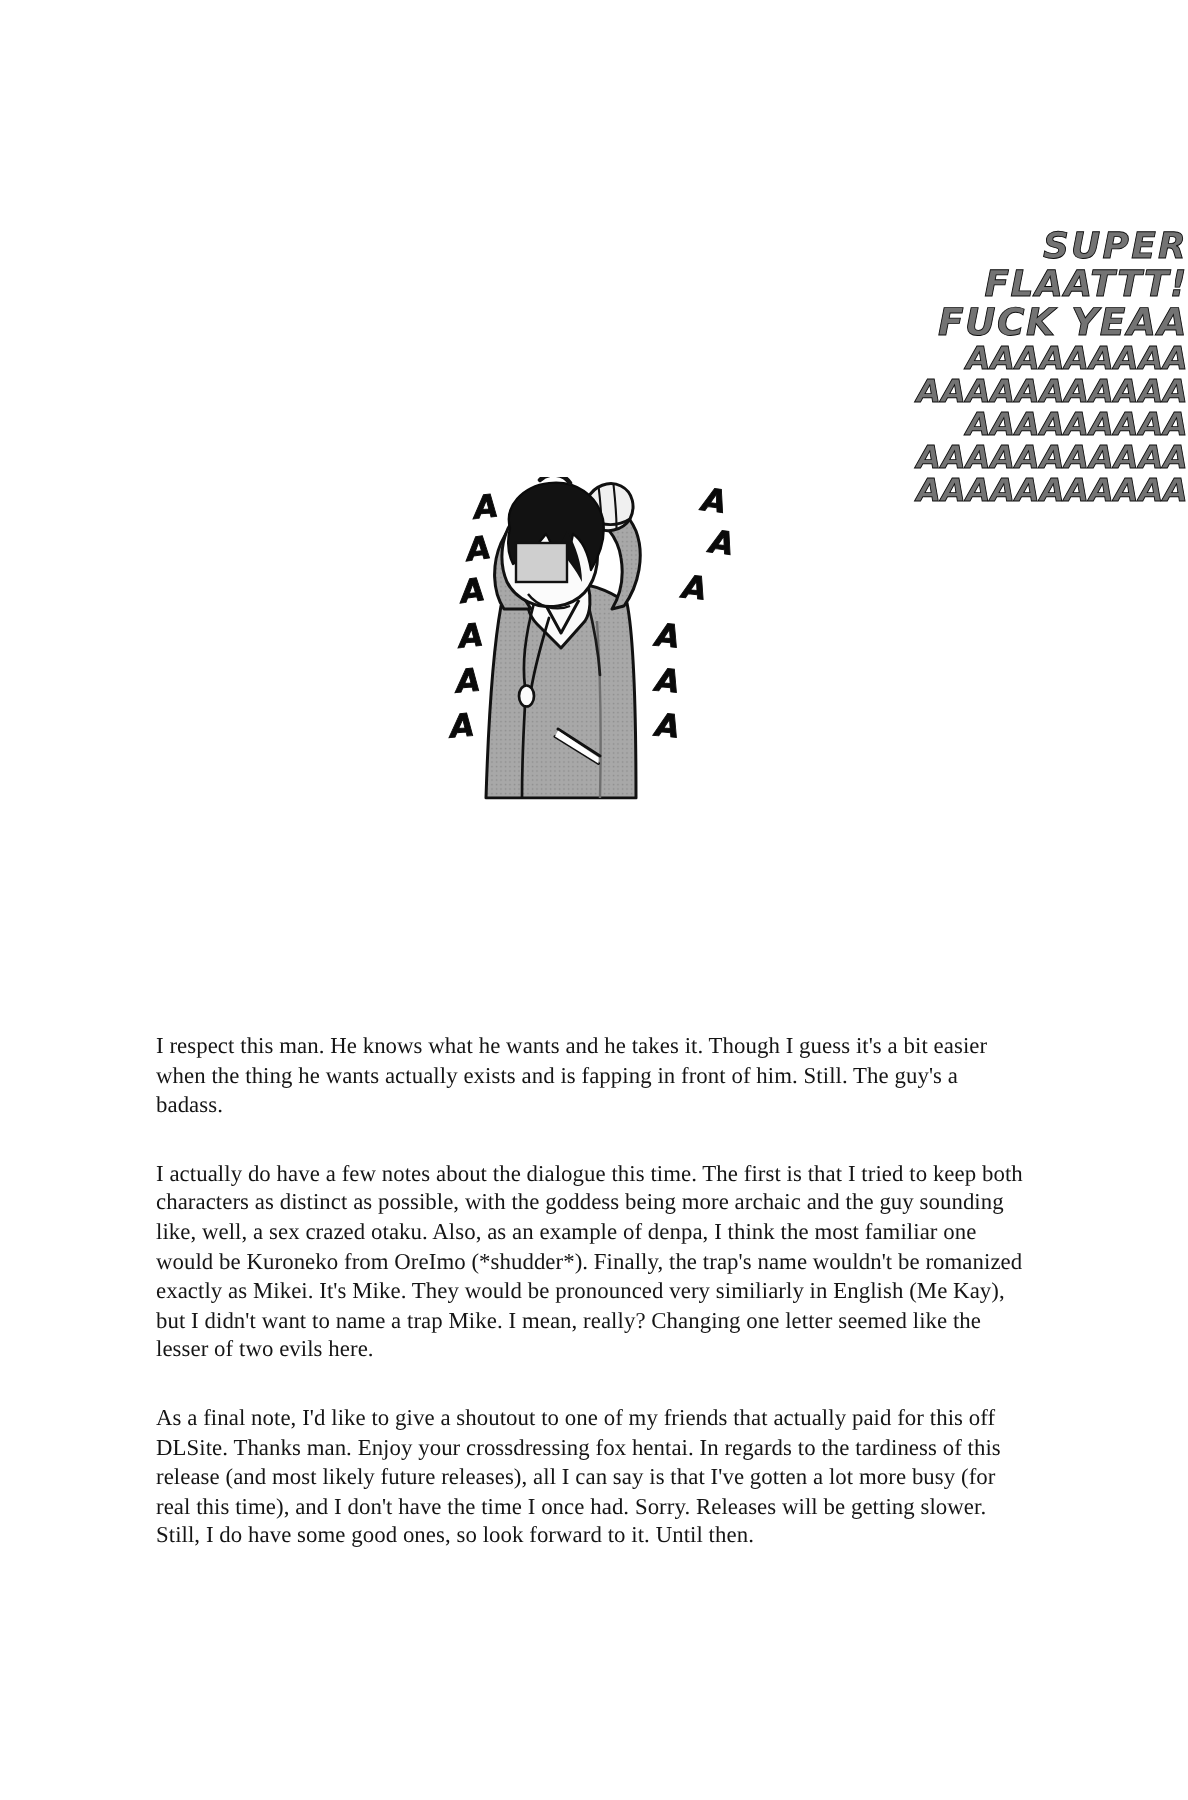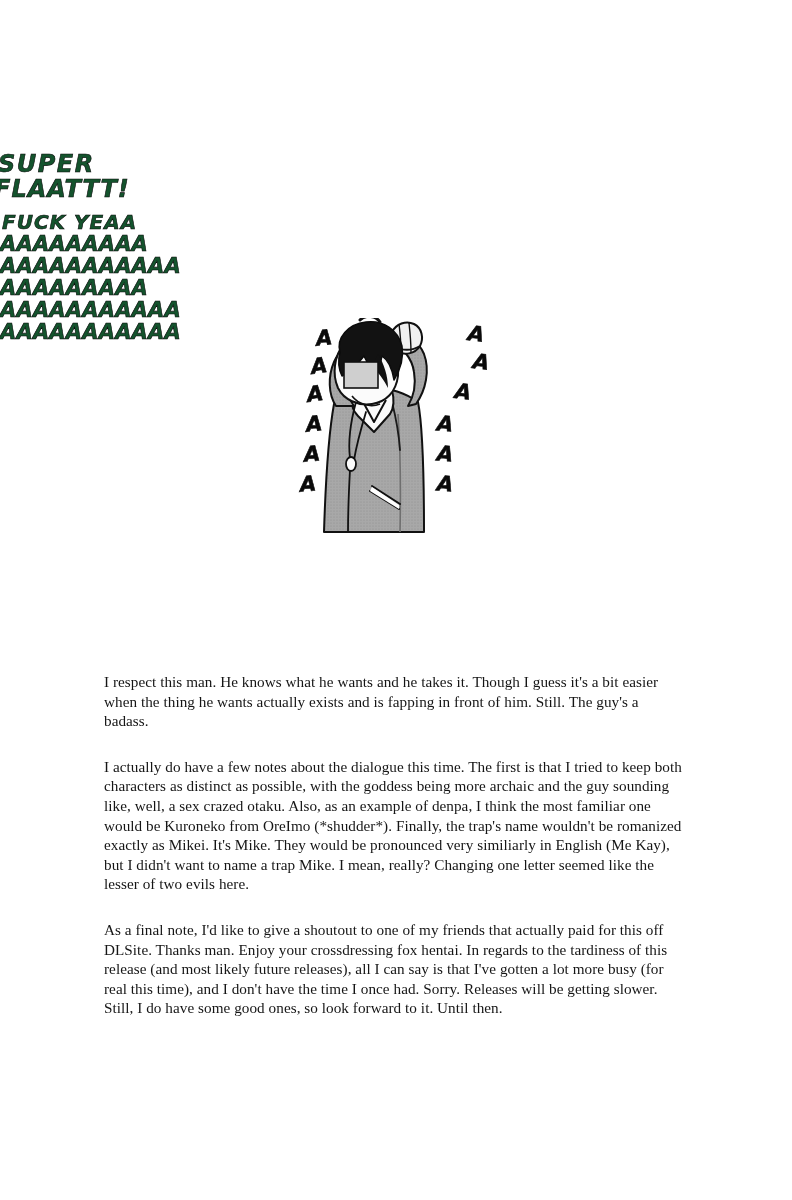--- a/index.html
+++ b/index.html
@@ -25,36 +25,36 @@
     width: 792px;
     height: 600px;
   }
 
   
   .shout-stack {
     position: absolute;
     left: 0;
     top: 152px;
     width: 792px;
-    text-align: left;
+    text-align: right;
     font-family: "DejaVu Sans", sans-serif;
     font-weight: 700;
     font-style: italic;
-    color: #14532d;
+    color: #737373;
     line-height: 1.0;
     letter-spacing: 0.5px;
     -webkit-text-stroke: 0.6px #0a0a0a;
   }
   .shout-line {
     display: block;
     white-space: nowrap;
   }
   .shout-line.l1 { font-size: 24px; letter-spacing: 1.5px; margin-left: -2px; }
   .shout-line.l2 { font-size: 24px; letter-spacing: 1.0px; margin-top: 1px; margin-left: -6px;}
-  .shout-line.l3 { font-size: 20px; letter-spacing: 1.0px; margin-top: 11px; margin-left: 2px;}
+  .shout-line.l3 { font-size: 25px; letter-spacing: 1.0px; margin-top: 1px; margin-left: 2px;}
   .shout-line.a1 { font-size: 21px; letter-spacing: 0.2px; margin-top: 2px; }
   .shout-line.a2 { font-size: 21px; letter-spacing: 0.2px; margin-top: 1px; }
   .shout-line.a3 { font-size: 21px; letter-spacing: 0.2px; margin-top: 1px; }
   .shout-line.a4 { font-size: 21px; letter-spacing: 0.2px; margin-top: 1px; }
   .shout-line.a5 { font-size: 21px; letter-spacing: 0.2px; margin-top: 1px; }
 
   
   .scatter-a {
     position: absolute;
     font-family: "DejaVu Sans", sans-serif;
@@ -73,21 +73,21 @@
     top: 318px;
     width: 176px;
     height: 215px;
   }
   .figure-svg { display: block; width: 176px; height: 215px; }
 
   
   .notes {
     position: absolute;
     left: 104px;
-    top: 672px;
+    top: 688px;
     width: 580px;
   }
   .notes p {
     margin: 0 0 26px 0;
     font-size: 15.2px;
     line-height: 19.6px;
     text-align: left;
     color: #151515;
     letter-spacing: 0.05px;
   }

